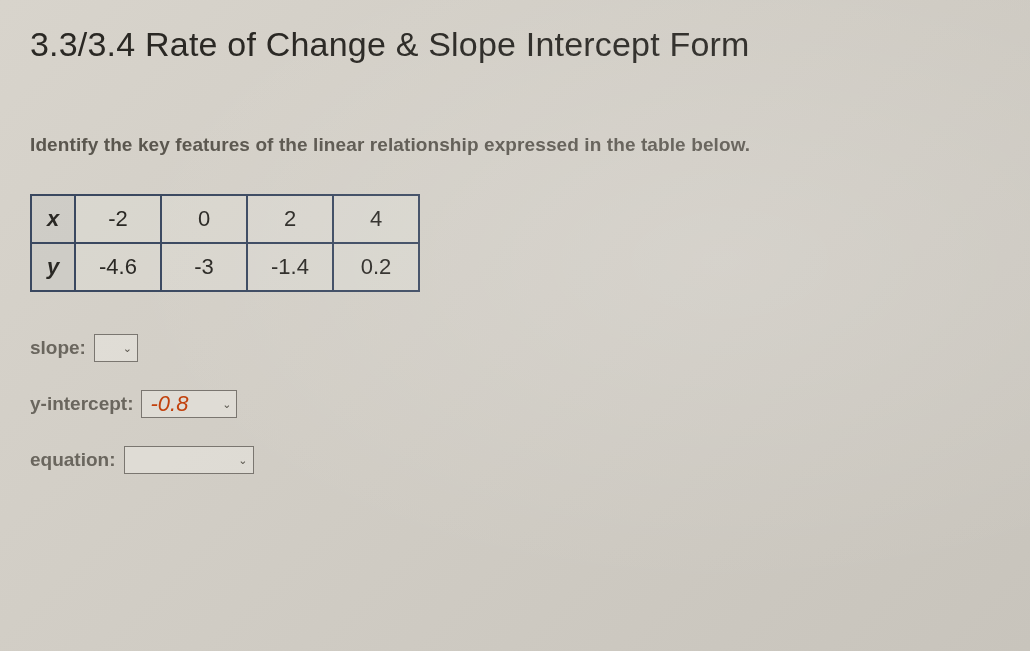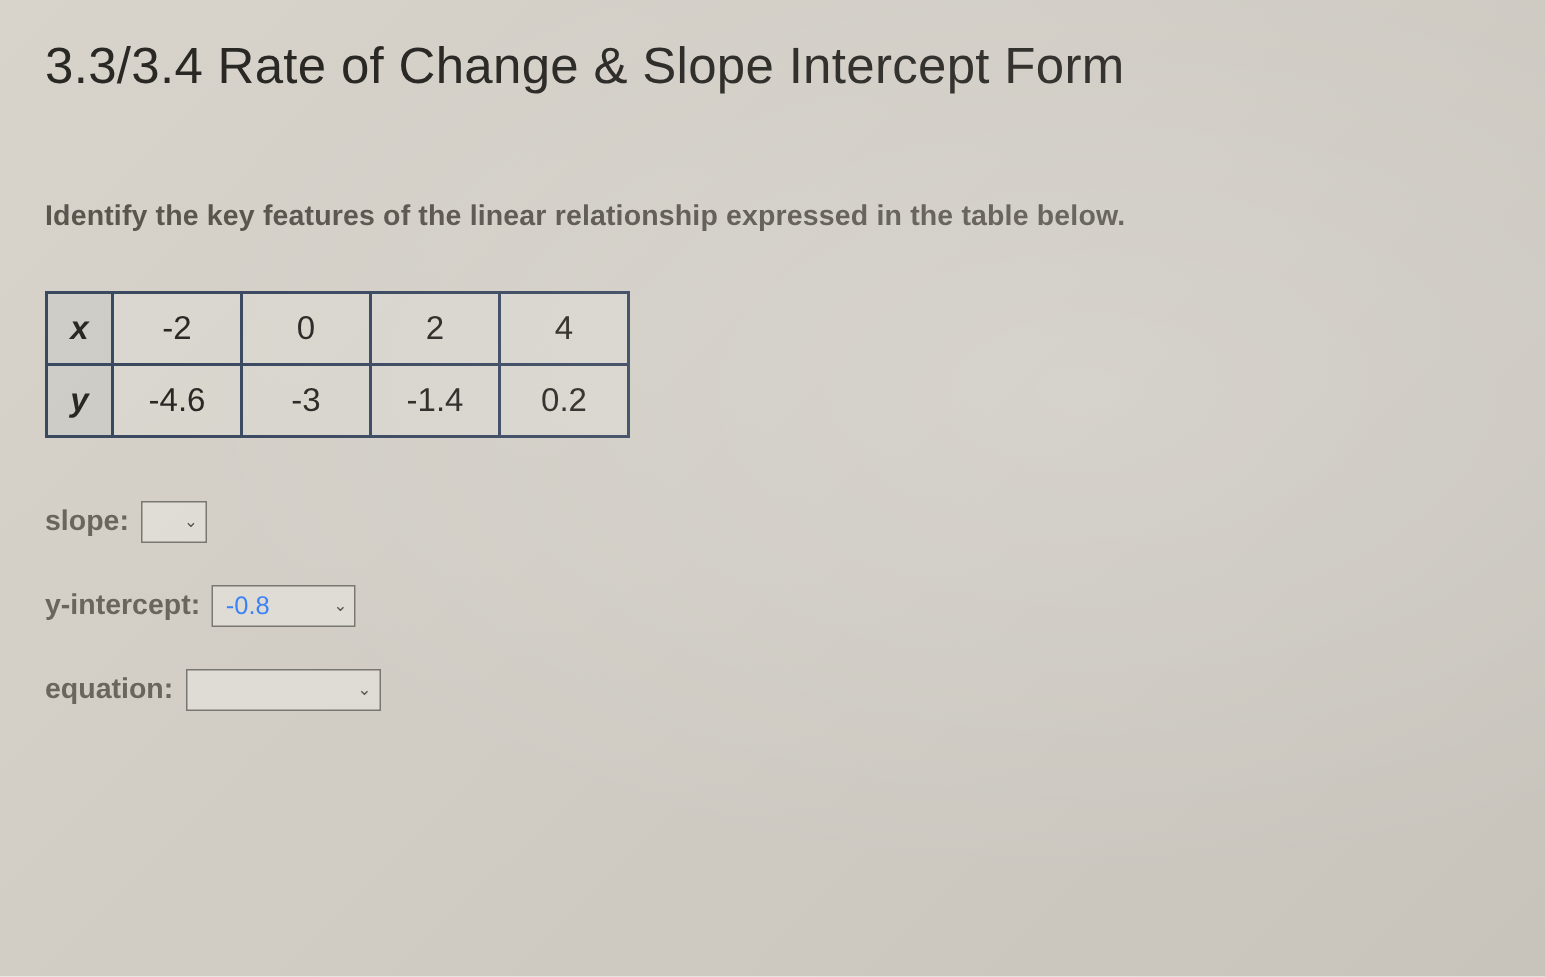--- a/index.html
+++ b/index.html
@@ -92,22 +92,23 @@
     }
     .select-arrow {
       position: absolute;
       right: 5px;
       top: 50%;
       transform: translateY(-50%);
       font-size: 11px;
       color: #5a564e;
     }
     .select-value {
-      font-size: 17px;
-      color: #3b82f6;
+      font-size: 22px;
+      color: #c2410c;
+      font-style: italic;
     }
   </style>
 </head>
 <body>
 
 <h1 class="title">3.3/3.4 Rate of Change &amp; Slope Intercept Form</h1>
 
 <p class="instruction">Identify the key features of the linear relationship expressed in the table below.</p>
 
 <table class="data-table">

